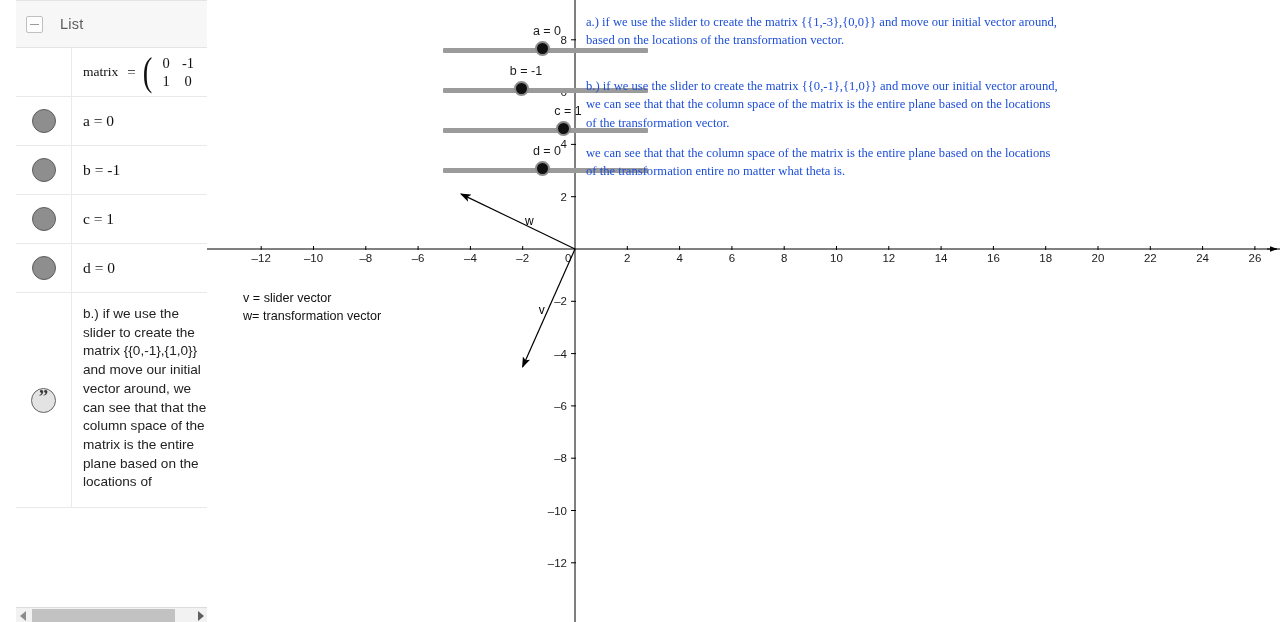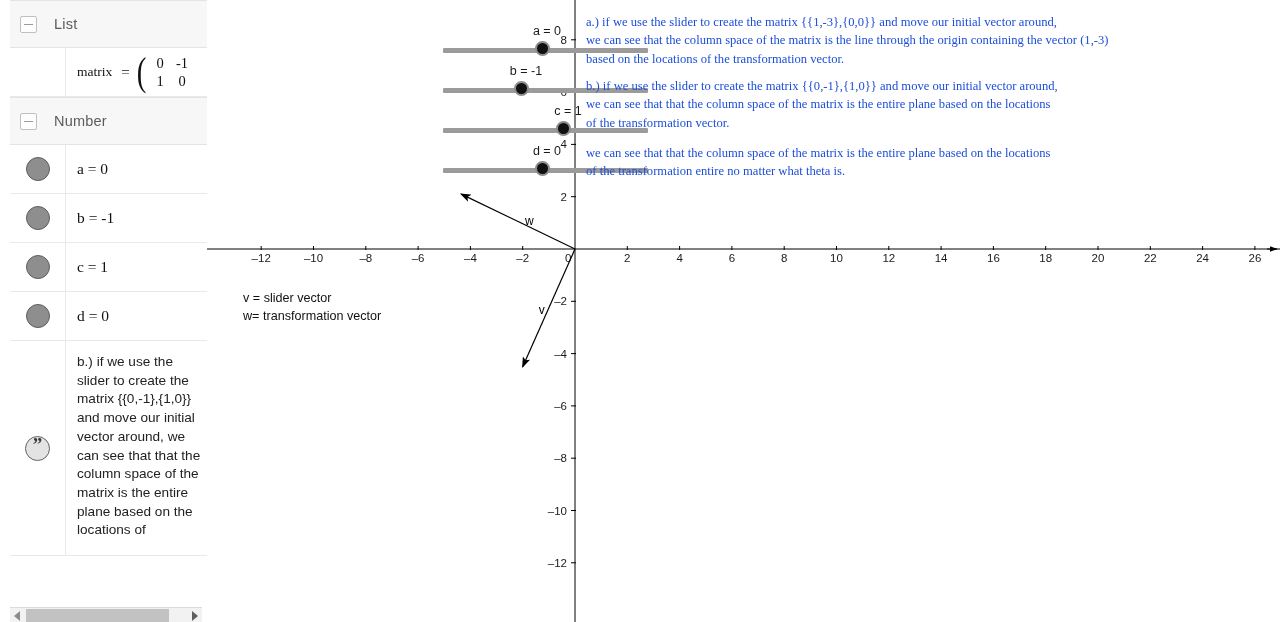--- a/index.html
+++ b/index.html
@@ -6,21 +6,21 @@
   html, body {
     width: 1280px; height: 622px;
     font-family: "Liberation Sans", sans-serif;
     background: #ffffff;
     overflow: hidden;
   }
   #app { position: relative; width: 1280px; height: 622px; }
 
   
   #sidebar {
-    position: absolute; left: 10px; top: 0;
+    position: absolute; left: 16px; top: 0;
     width: 229px; height: 622px;
     background: #ffffff;
     border-right: 1px solid #d8d8d8;
     overflow: hidden;
   }
   .group-header {
     position: relative;
     height: 48px;
     display: flex; align-items: center;
     padding-left: 10px;
@@ -269,26 +269,20 @@
             <span>0</span>
             <span>-1</span>
             <span>1</span>
             <span>0</span>
           </span>
         </div>
         <div class="close-x"></div>
       </div>
     </div>
 
-    <div class="group-header">
-      <div class="collapse-box">
-          <i></i>
-        </div>
-      <div class="group-title">Number</div>
-    </div>
 
     <div class="row">
       <div class="marker-cell">
         <div class="slider-dot"></div>
       </div>
       <div class="content-cell">
         <span class="eq">a = 0</span>
         <div class="close-x"></div>
       </div>
     </div>
@@ -452,21 +446,20 @@
       <div class="slider-knob" id="knb-c" style="left: 349px; top: 121px;"></div>
     </div>
     <div class="slider-wrap">
       <div class="slider-label" id="lab-d" style="left: 340px; top: 144px;">d = 0</div>
       <div class="slider-track" id="trk-d" style="left: 236px; top: 168px; width: 205px;"></div>
       <div class="slider-knob" id="knb-d" style="left: 328px; top: 161px;"></div>
     </div>
 
     <div class="gv-text" id="note-a" style="left:379px; top:13px;">
       <div>a.) if we use the slider to create the matrix {{1,-3},{0,0}} and move our initial vector around,</div>
-      <div>we can see that the column space of the matrix is the line through the origin containing the vector (1,-3)</div>
       <div>based on the locations of the transformation vector.</div>
     </div>
     <div class="gv-text" id="note-b" style="left:379px; top:77px;">
       <div>b.) if we use the slider to create the matrix {{0,-1},{1,0}} and move our initial vector around,</div>
       <div>we can see that that the column space of the matrix is the entire plane based on the locations</div>
       <div>of the transformation vector.</div>
     </div>
     <div class="gv-text" id="note-c" style="left:379px; top:144px;">
       <div>we can see that that the column space of the matrix is the entire plane based on the locations</div>
       <div>of the transformation entire no matter what theta is.</div>

